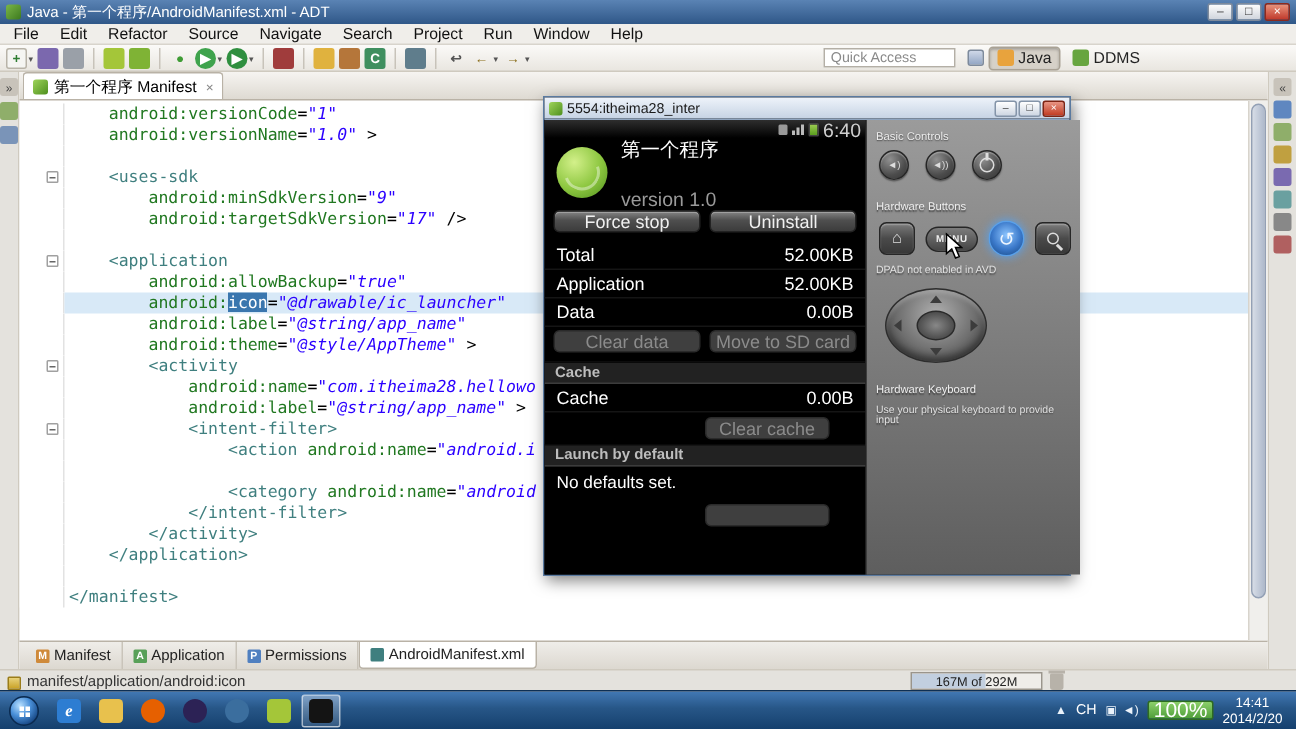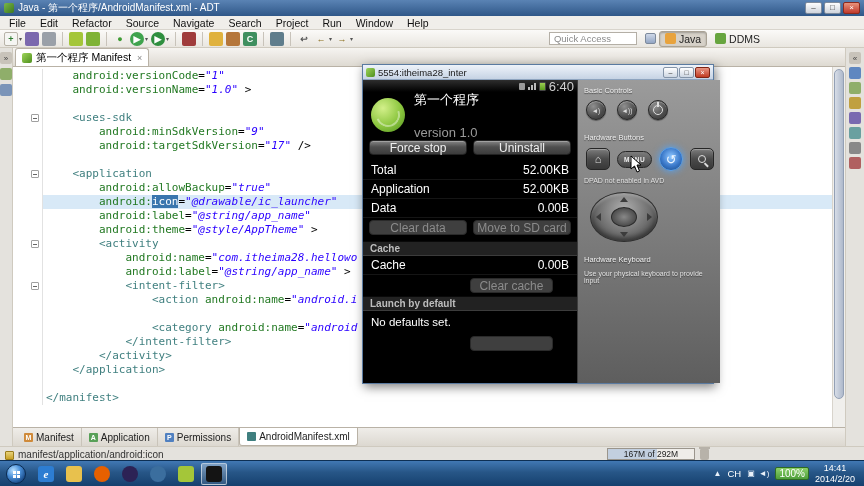--- a/index.html
+++ b/index.html
@@ -78,21 +78,21 @@
 .orb-flag{position:absolute;left:6px;top:6px;width:3px;height:3px;background:#fff;box-shadow:4px 0 0 #fff,0 4px 0 #fff,4px 4px 0 #fff}
 #taskbar-apps{display:flex;align-items:center}
 .task-icon{width:26px;height:22px;border-radius:2px;margin:0 1px;display:flex;align-items:center;justify-content:center}
 .task-icon.active{background:linear-gradient(rgba(255,255,255,.35),rgba(255,255,255,.12));border:1px solid rgba(255,255,255,.55)}
 .app-glyph{width:16px;height:16px;border-radius:3px;display:flex;align-items:center;justify-content:center;color:#fff;font-size:11px;font-weight:bold}
 .app-glyph.round{border-radius:50%}
 #tray{margin-left:auto;display:flex;align-items:center;gap:6px;padding-right:6px;color:#fff}
 .tray-glyph{font-size:8px;color:#eaf2fa}
 .tray-lang{font-size:9.5px;color:#fff}
 #tray-icons{display:flex;gap:4px;align-items:center}
-.battery-badge{background:linear-gradient(#8cd06a,#4f9e3a);border:1px solid #2e6b22;border-radius:2px;color:#fff;font-size:10px;padding:0 3px;line-height:11px}
+.battery-badge{background:linear-gradient(#8cd06a,#4f9e3a);border:1px solid #2e6b22;border-radius:2px;color:#fff;font-size:14px;padding:0 3px;line-height:11px}
 #clock{text-align:center;font-size:9px;line-height:11px;color:#fff;padding-right:3px}
 
 
 #emulator{position:absolute;left:362px;top:64px;width:352px;height:320px;background:#000;border:1px solid #5a7aa0;box-shadow:2px 3px 10px rgba(0,0,0,.5);z-index:50}
 #em-titlebar{height:15px;background:linear-gradient(#eef3fa,#c6d3e4);display:flex;align-items:center;padding:0 3px;border-bottom:1px solid #8ea4bf}
 .em-ticon{width:9px;height:9px;border-radius:2px;background:linear-gradient(135deg,#9ed45a,#4e8f1d);flex:none}
 .em-title{font-size:9.5px;color:#1a1a1a;margin-left:3px;white-space:nowrap}
 .em-btns{margin-left:auto;display:flex;gap:1px}
 .em-btn{width:15px;height:11px;background:linear-gradient(#fff,#cdd6e2);border:1px solid #8494a8;border-radius:2px;font-size:7px;line-height:9px;text-align:center;color:#333}
 .em-btn.close{background:linear-gradient(#e89584,#c13b22);color:#fff;border-color:#7e2414}

